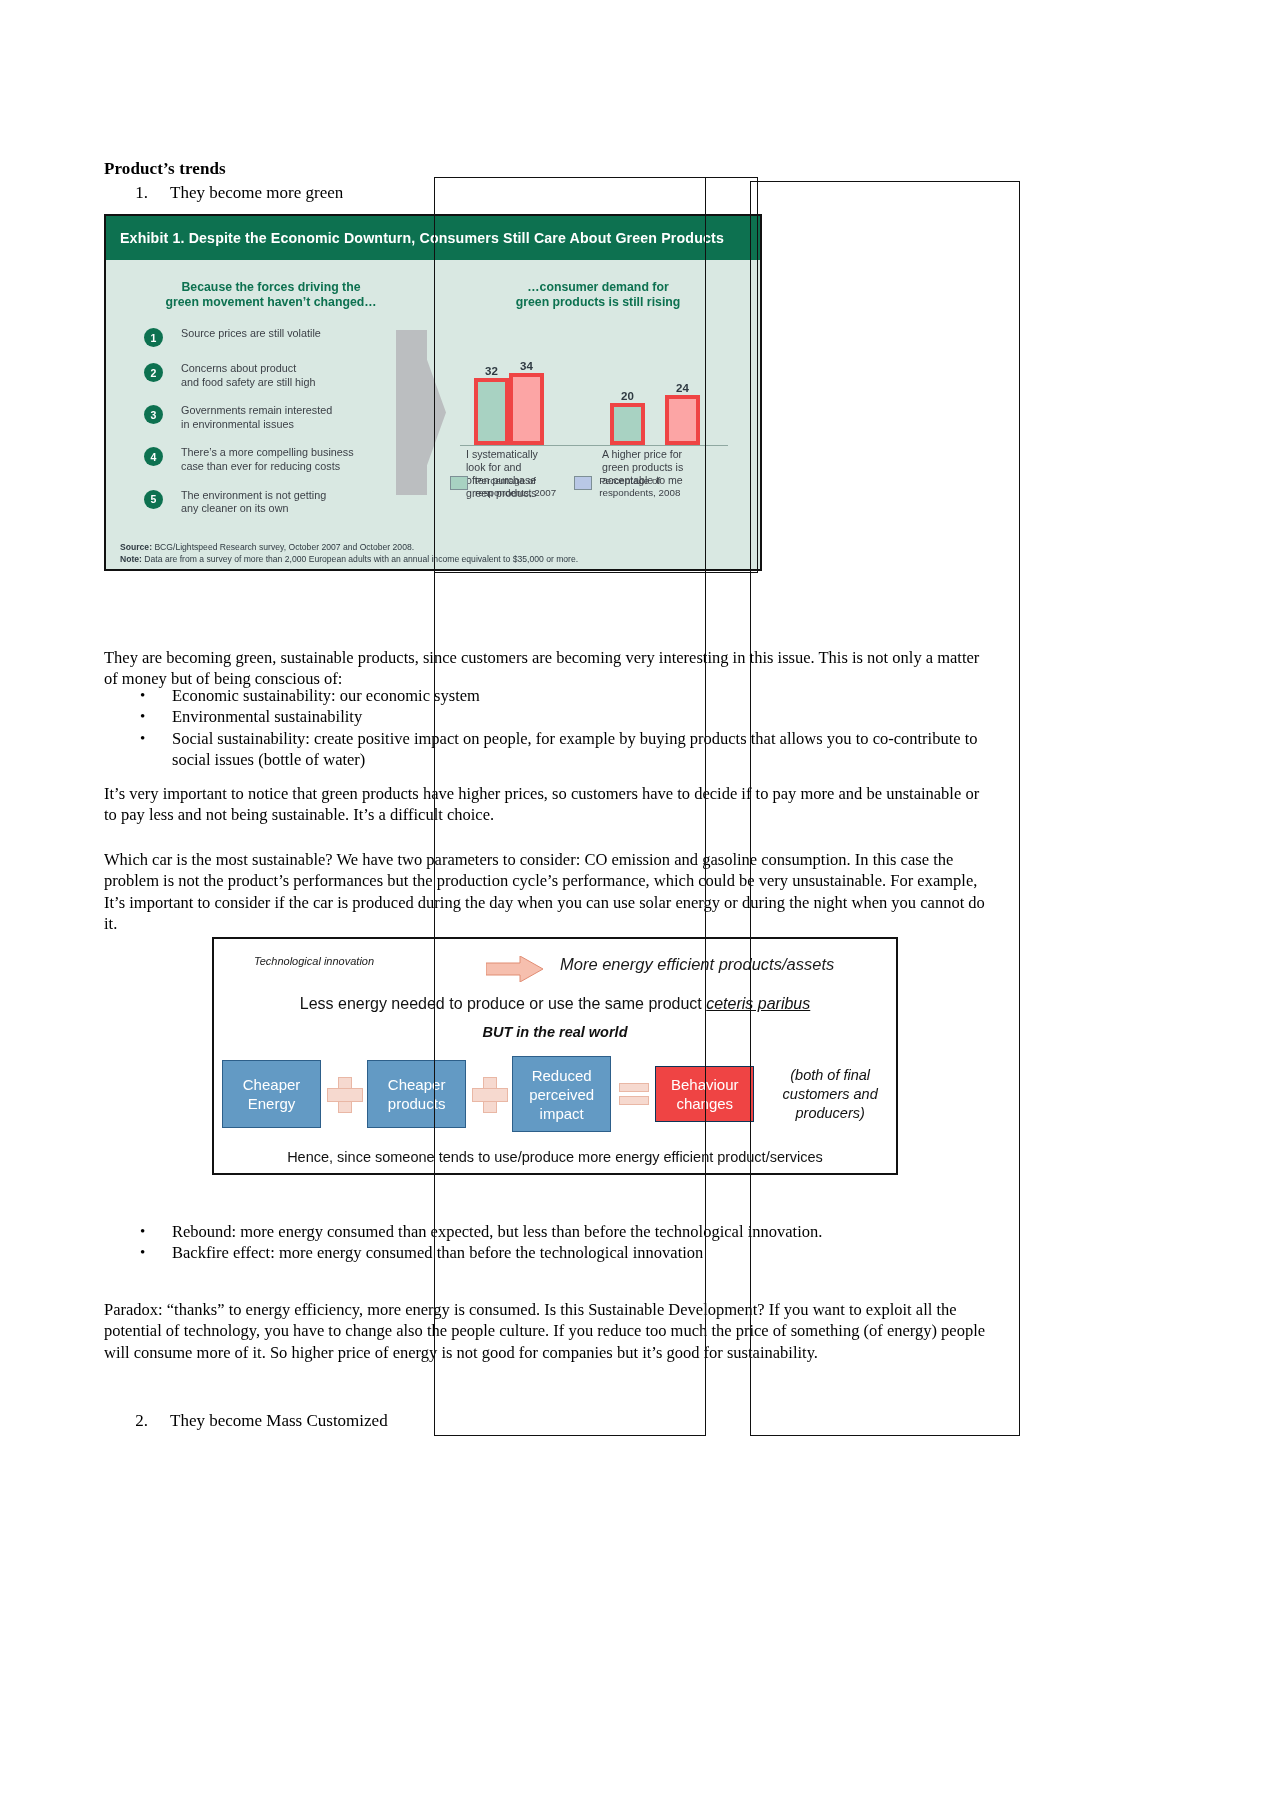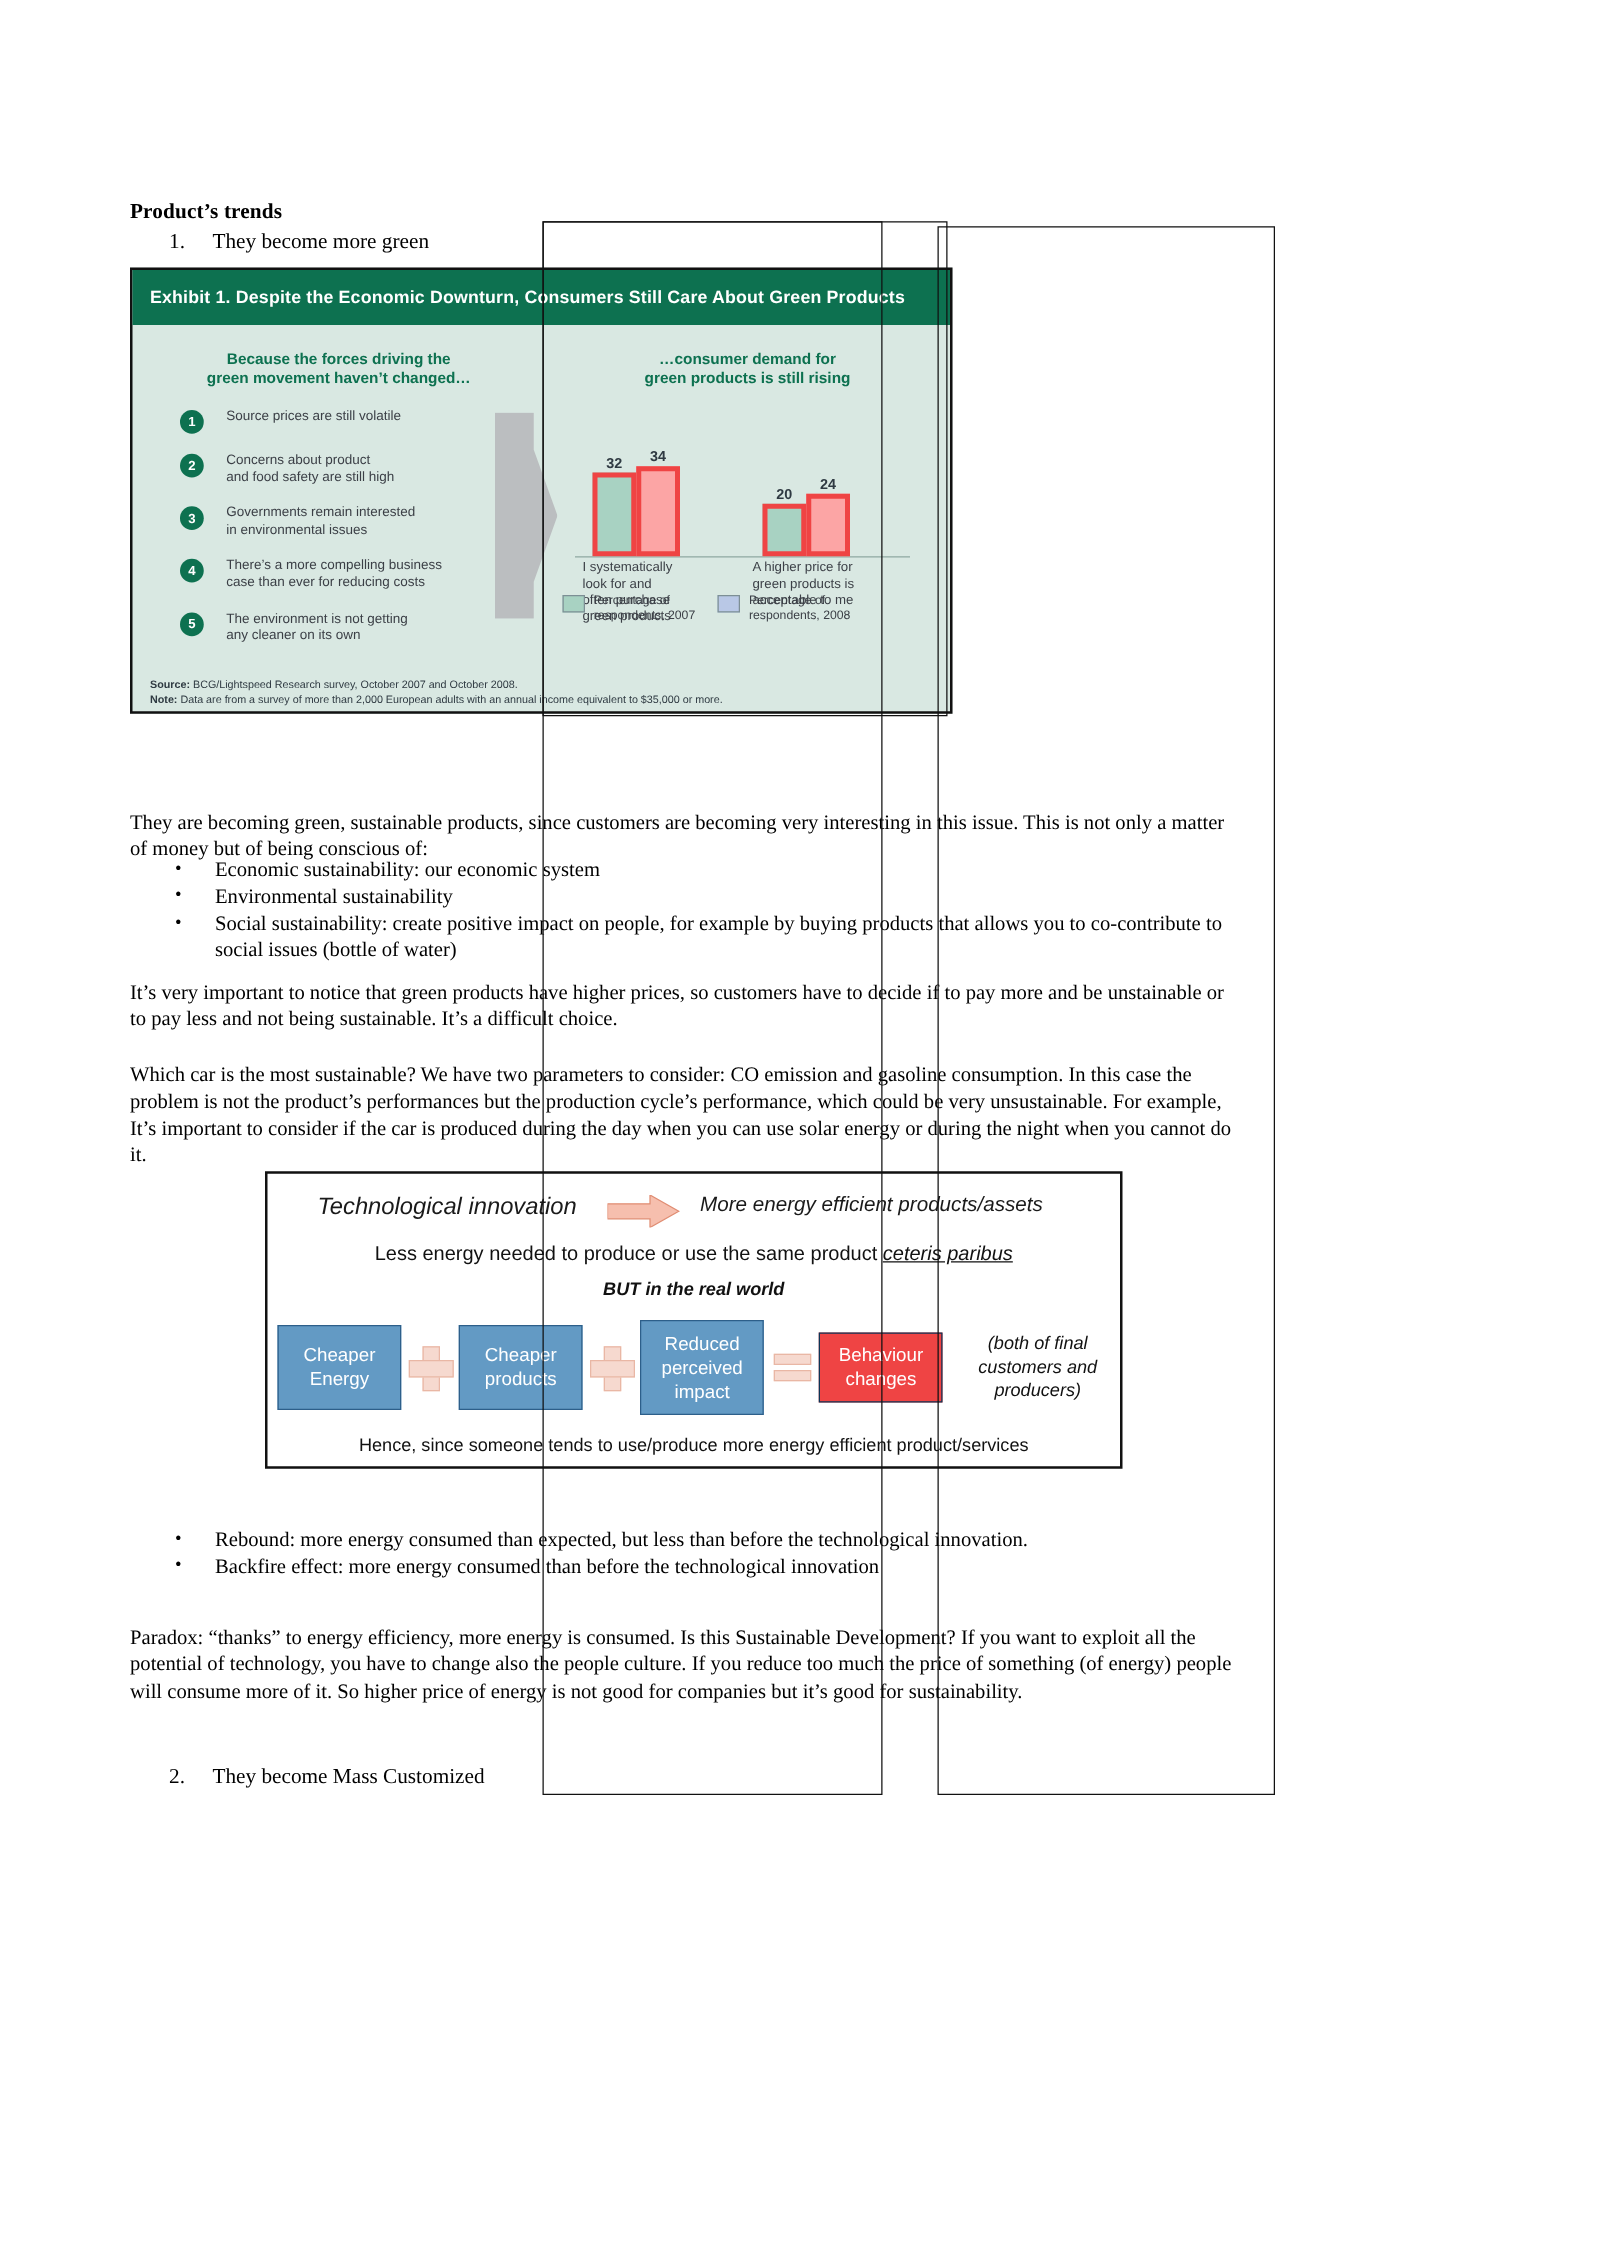--- a/index.html
+++ b/index.html
@@ -91,21 +91,21 @@
   }
   .src b{font-weight:bold;}
 
   
   .rebound{
     position:absolute;left:212px;top:908px;width:686px;height:238px;
     border:2px solid #111;background:#fff;box-sizing:border-box;
     font-family:"Liberation Sans", sans-serif;
   }
   .rb-r1{position:relative;height:52px;}
-  .rb-ti{position:absolute;left:40px;top:16px;font-size:19px;font-style:italic;color:#1a1a1a;}
+  .rb-ti{position:absolute;left:40px;top:16px;font-size:11px;font-style:italic;color:#1a1a1a;}
   .rb-ar{position:absolute;left:272px;top:17px;width:58px;height:26px;}
   .rb-me{position:absolute;left:346px;top:16px;font-size:16.5px;font-style:italic;color:#1a1a1a;}
   .rb-r2{text-align:center;font-size:16px;margin-top:4px;color:#111;}
   .rb-r2 u{font-style:italic;}
   .rb-r3{text-align:center;font-size:14.5px;font-weight:bold;font-style:italic;margin-top:11px;color:#111;}
 
   .rb-row{position:absolute;left:8px;top:120px;width:670px;height:70px;display:flex;align-items:center;}
   .bx{
     background:#639ac4;border:1px solid #2d5f8a;color:#fff;
     display:flex;align-items:center;justify-content:center;text-align:center;
@@ -189,21 +189,21 @@
 
           <div class="grp" style="left:14px;">
             <div class="bar c07" style="height:67px;">
               <span class="lbl">32</span>
             </div>
             <div class="bar c08" style="height:72px;">
               <span class="lbl">34</span>
             </div>
           </div>
 
-          <div class="grp" style="left:150px;">
+          <div class="grp" style="left:150px;gap:20px;">
             <div class="bar c07" style="height:42px;">
               <span class="lbl">20</span>
             </div>
             <div class="bar c08" style="height:50px;">
               <span class="lbl">24</span>
             </div>
           </div>
 
           <div class="cat" style="left:6px;width:100px;">I systematically<br>look for and<br>often purchase<br>green products</div>
           <div class="cat" style="left:142px;width:104px;">A higher price for<br>green products is<br>acceptable to me</div>

